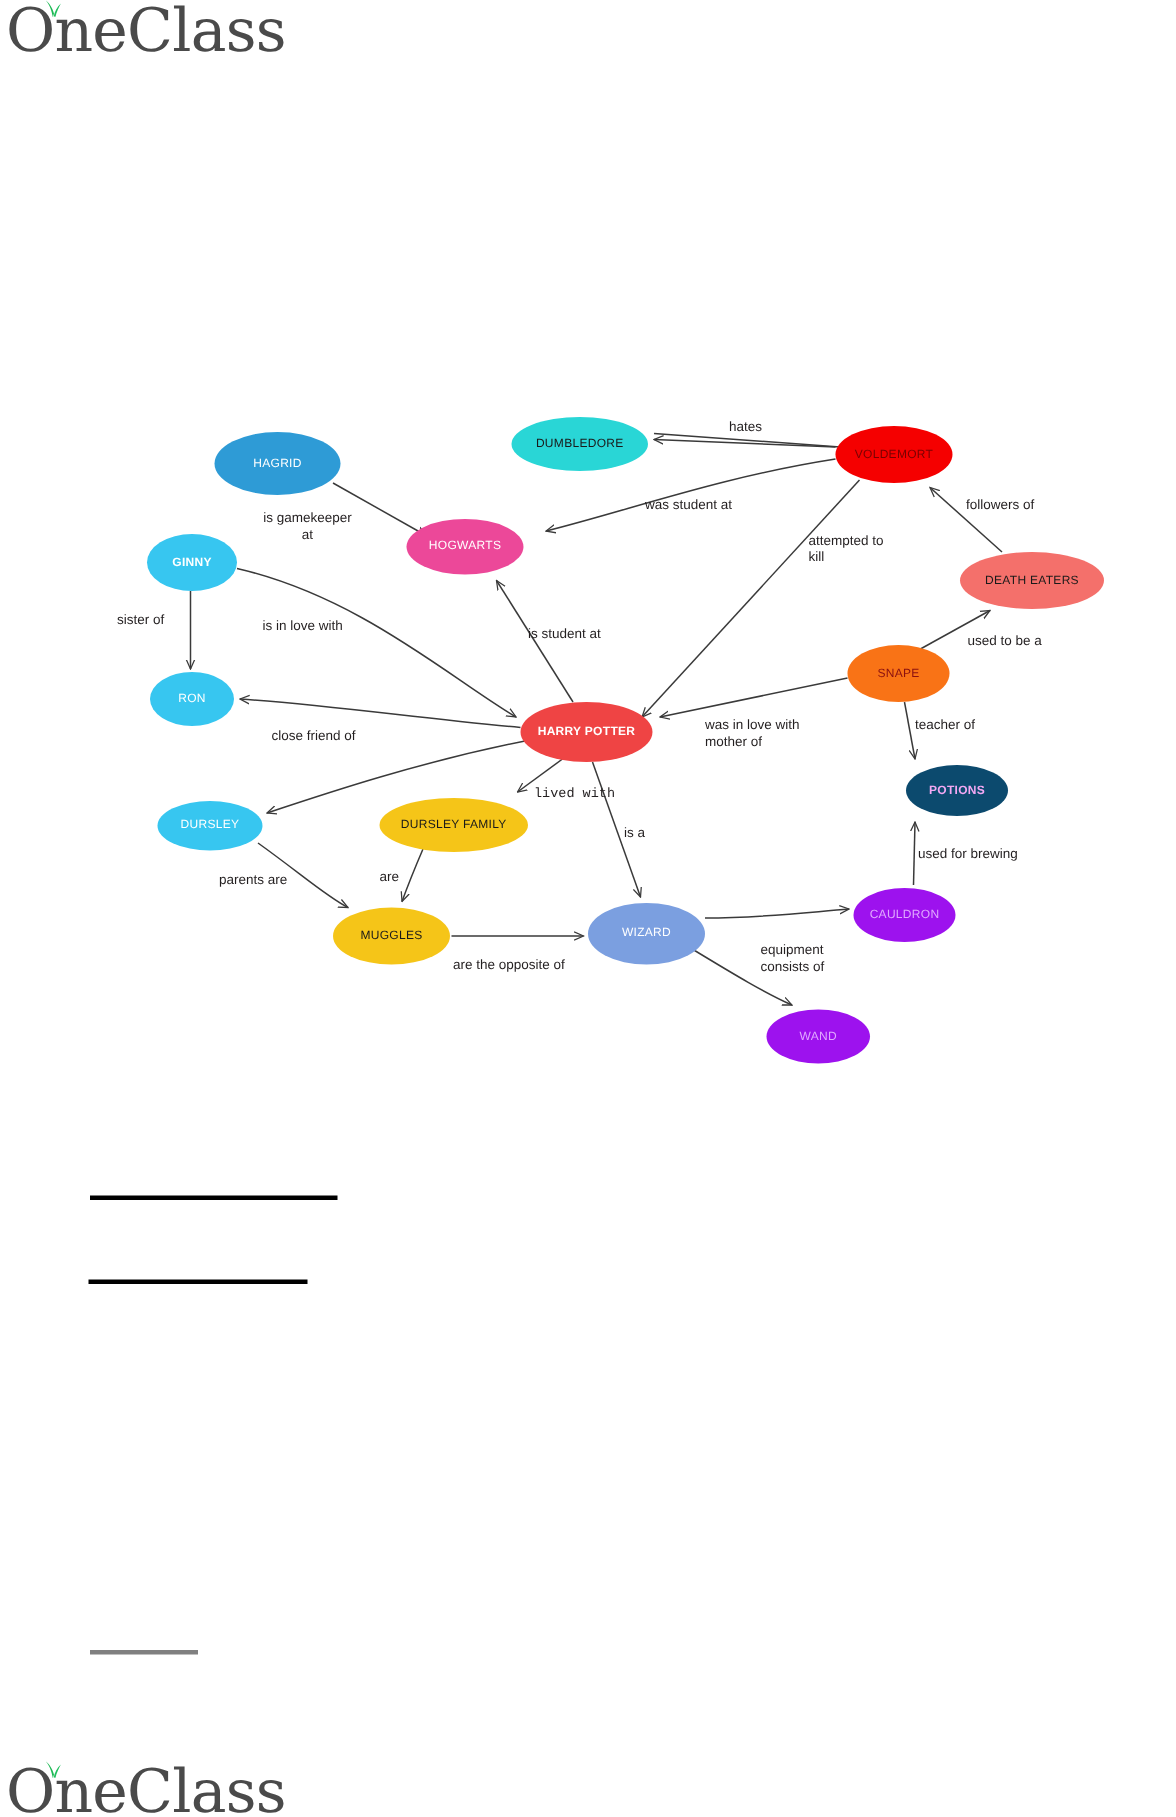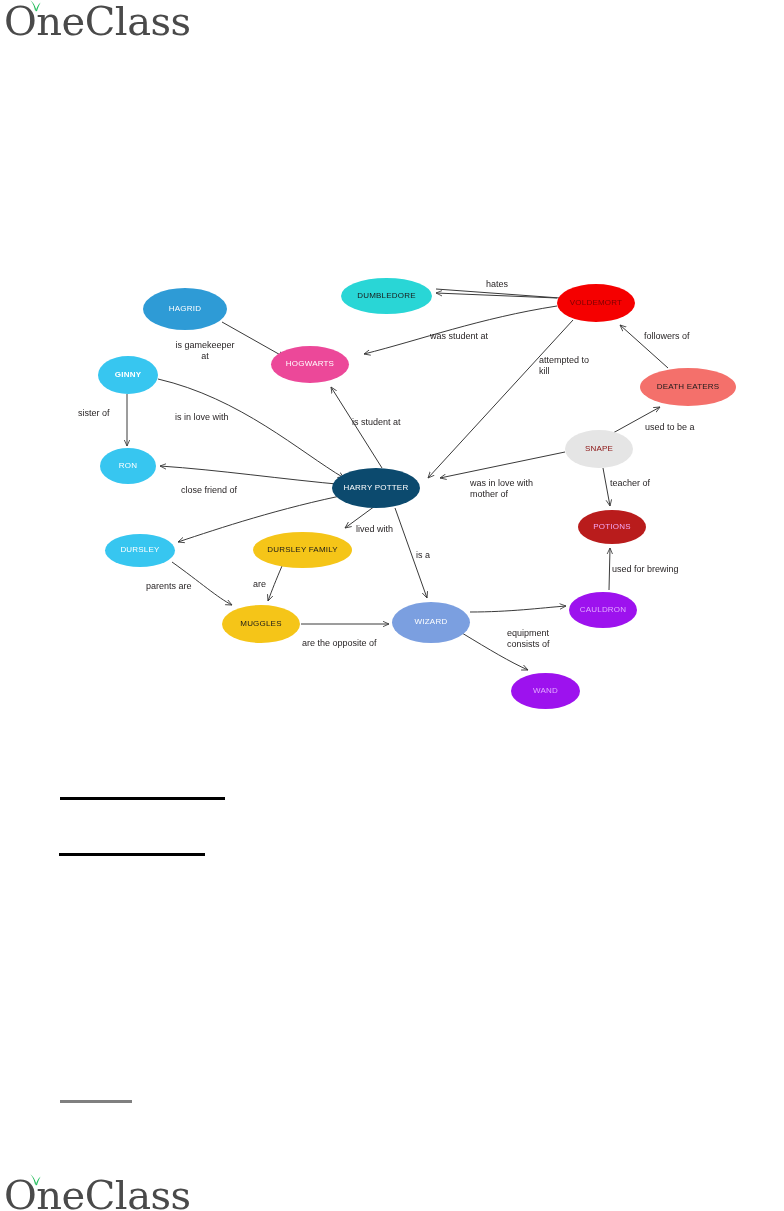--- a/index.html
+++ b/index.html
@@ -179,33 +179,33 @@
     </div>
 
     <div class="node" style="left:271px; top:346px; width:78px; height:37px; background:#ec4899; color:#ffffff; font-size:8px;">
       <span>HOGWARTS</span>
     </div>
 
     <div class="node" style="left:640px; top:368px; width:96px; height:38px; background:#F4706B; color:#1a1a1a; font-size:8px;">
       <span>DEATH EATERS</span>
     </div>
 
-    <div class="node" style="left:565px; top:430px; width:68px; height:38px; background:#e5e5e5; color:#8a1010; font-size:8px;">
+    <div class="node" style="left:565px; top:430px; width:68px; height:38px; background:#f97316; color:#8a1010; font-size:8px;">
       <span>SNAPE</span>
     </div>
 
     <div class="node" style="left:100px; top:448px; width:56px; height:36px; background:#37C6F0; color:#ffffff; font-size:8px;">
       <span>RON</span>
     </div>
 
-    <div class="node" style="left:332px; top:468px; width:88px; height:40px; background:#0c4a6e; color:#ffffff; font-size:8px;">
+    <div class="node" style="left:347px; top:468px; width:88px; height:40px; background:#ef4444; color:#ffffff; font-size:8px;font-weight:bold;">
       <span>HARRY POTTER</span>
     </div>
 
-    <div class="node" style="left:578px; top:510px; width:68px; height:34px; background:#b91c1c; color:#f3a8f3; font-size:8px;">
+    <div class="node" style="left:604px; top:510px; width:68px; height:34px; background:#0c4a6e; color:#f3a8f3; font-size:8px;font-weight:bold;">
       <span>POTIONS</span>
     </div>
 
     <div class="node" style="left:105px; top:534px; width:70px; height:33px; background:#37C6F0; color:#ffffff; font-size:8px;">
       <span>DURSLEY</span>
     </div>
 
     <div class="node" style="left:253px; top:532px; width:99px; height:36px; background:#F5C518; color:#1a1a1a; font-size:8px;">
       <span>DURSLEY FAMILY</span>
     </div>
@@ -246,21 +246,21 @@
 
     <div class="edge-label" style="left:645px; top:422px;">used to be a</div>
 
     <div class="edge-label" style="left:470px; top:478px;">was in love with
 mother of</div>
 
     <div class="edge-label" style="left:610px; top:478px;">teacher of</div>
 
     <div class="edge-label" style="left:181px; top:485px;">close friend of</div>
 
-    <div class="edge-label" style="left:356px; top:524px;">lived with</div>
+    <div class="edge-label" style="left:356px; top:524px;font-family:Liberation Mono, monospace;">lived with</div>
 
     <div class="edge-label" style="left:416px; top:532px;margin-top:18px;">is a</div>
 
     <div class="edge-label" style="left:612px; top:564px;">used for brewing</div>
 
     <div class="edge-label" style="left:146px; top:581px;">parents are</div>
 
     <div class="edge-label" style="left:253px; top:579px;">are</div>
 
     <div class="edge-label" style="left:302px; top:638px;">are the opposite of</div>

